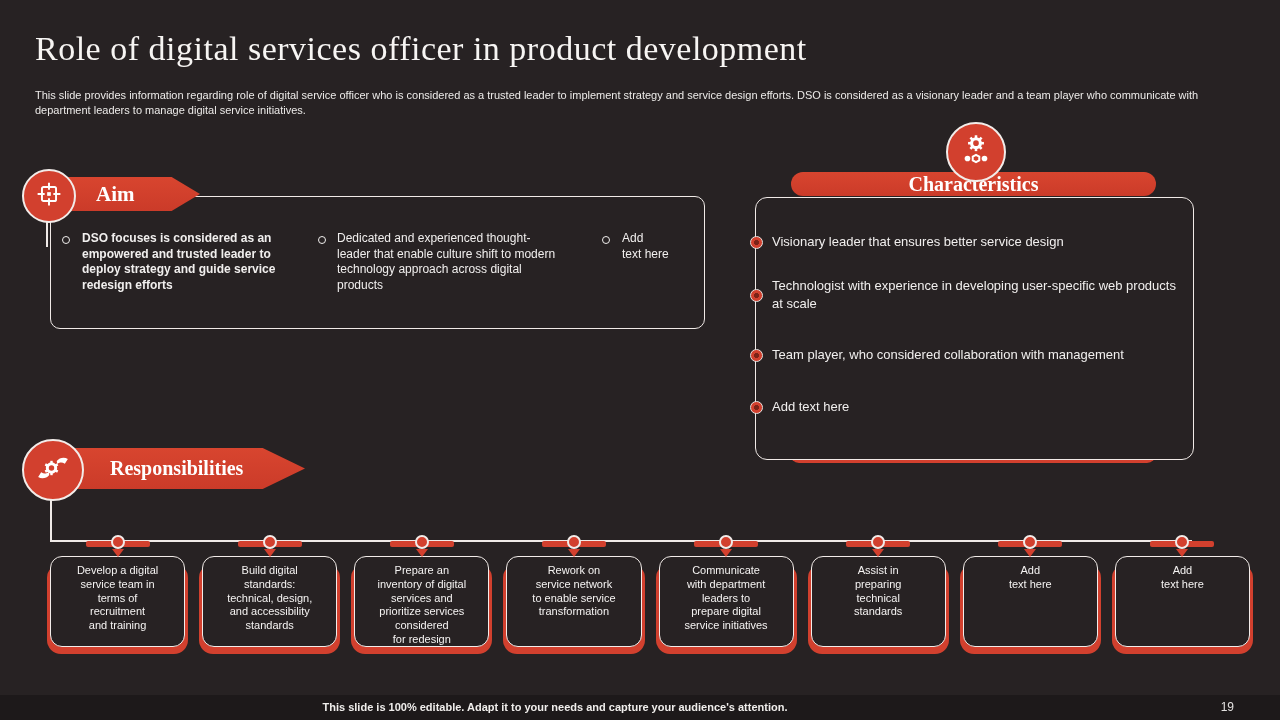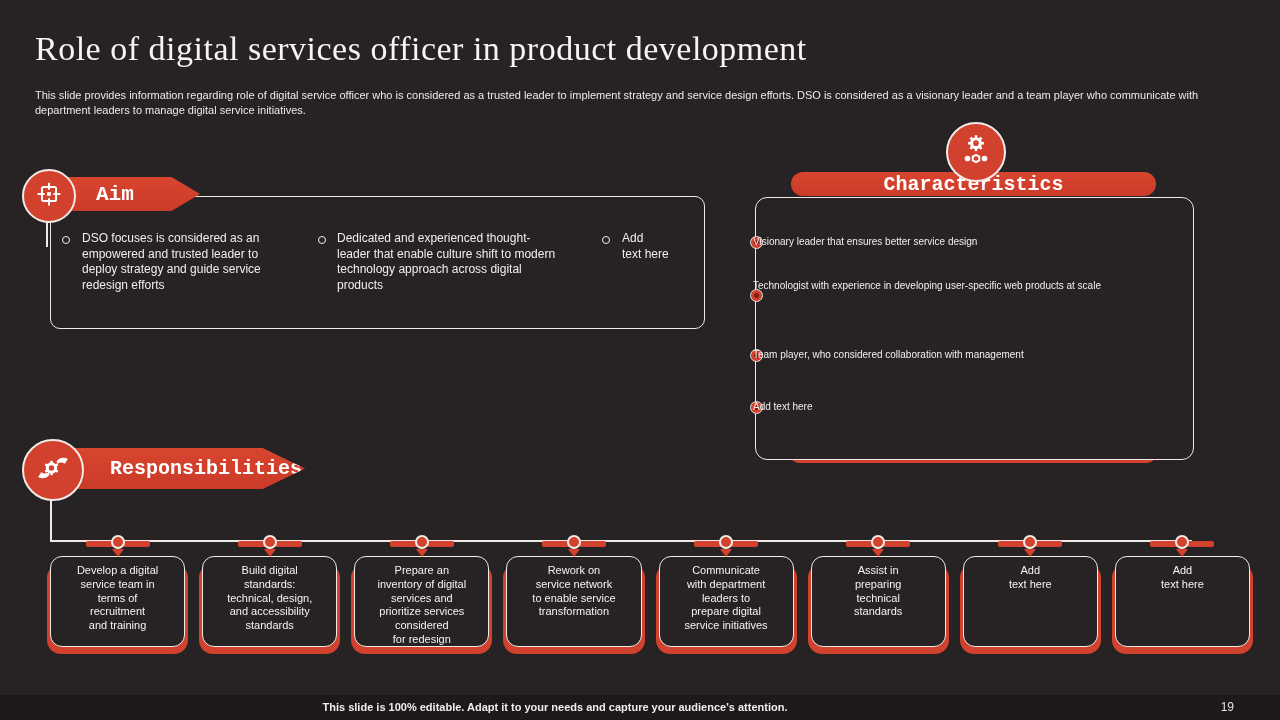--- a/index.html
+++ b/index.html
@@ -9,41 +9,41 @@
   
   .title{position:absolute;left:35px;top:30px;width:1100px;margin:0;
     font-family:"Liberation Serif",serif;font-weight:400;font-size:34px;letter-spacing:.5px;color:#f7f5f3;}
   .subtitle{position:absolute;left:35px;top:88px;width:1180px;margin:0;
     font-size:11px;line-height:15px;color:#eceae8;}
 
   
   .circle-badge{position:absolute;border-radius:50%;background:#d2402e;border:2px solid #f2ece9;
     display:flex;align-items:center;justify-content:center;z-index:6;}
   .banner{position:absolute;background:linear-gradient(#d8452f,#cb3b29);color:#fff;
-    font-family:Liberation Mono, monospace;font-weight:700;display:flex;align-items:center;z-index:4;}
+    font-family:Liberation Serif, serif;font-weight:700;display:flex;align-items:center;z-index:4;}
   .banner.pennant{clip-path:polygon(0 0,80% 0,100% 50%,80% 100%,0 100%);}
   .panel{position:absolute;background:#272223;border:1.5px solid #f0eae7;z-index:2;}
   .wline{position:absolute;background:#f0eae7;z-index:1;}
 
   
   .aim-circle{left:22px;top:169px;width:50px;height:50px;}
   .aim-banner{left:58px;top:177px;width:142px;height:34px;font-size:21px;padding-left:38px;box-sizing:border-box;}
   .aim-panel{left:50px;top:196px;width:653px;height:131px;border-radius:10px;}
   .obullet{position:absolute;width:6px;height:6px;border:1.5px solid #f1efee;border-radius:50%;z-index:3;}
   .aim-text{position:absolute;font-size:12px;line-height:15.5px;color:#f1efee;z-index:3;white-space:pre-line;}
 
   
   .char-circle{left:946px;top:122px;width:56px;height:56px;}
   .char-banner{left:791px;top:172px;width:365px;height:24px;border-radius:20px;justify-content:center;font-size:20px;}
   .char-panel{left:755px;top:197px;width:437px;height:261px;border-radius:12px;}
   .char-bottom-pill{position:absolute;left:790px;top:444px;width:366px;height:19px;border-radius:9px;
     background:#d2402e;z-index:1;}
   .cmarker{position:absolute;left:750px;width:11px;height:11px;border-radius:50%;
     background:radial-gradient(circle,#7c2318 0 34%,#d2402e 35%);border:1px solid #e9e3e0;z-index:3;}
-  .char-text{position:absolute;left:753px;width:408px;font-size:10px;line-height:18px;color:#f1efee;z-index:3;}
+  .char-text{position:absolute;left:772px;width:408px;font-size:13px;line-height:18px;color:#f1efee;z-index:3;}
 
   
   .resp-circle{left:22px;top:439px;width:58px;height:58px;}
   .resp-banner{left:70px;top:448px;width:235px;height:41px;font-size:20px;padding-left:40px;box-sizing:border-box;
     clip-path:polygon(0 0,82% 0,100% 50%,82% 100%,0 100%);}
   .resp-row{position:absolute;left:50px;top:556px;width:1200px;height:91px;display:flex;gap:17px;z-index:2;}
   .rcell{position:relative;flex:1;height:91px;border-radius:18px;}
   .rshadow{position:absolute;left:-3px;right:-3px;top:8px;bottom:-7px;background:#d2402e;border-radius:14px;z-index:1;}
   .rbox{position:relative;height:100%;box-sizing:border-box;border:1.5px solid #f2ece9;border-radius:12px;
     background:#272223;z-index:2;display:flex;justify-content:center;padding:7px 4px 0 4px;
@@ -80,21 +80,21 @@
         <g stroke="#fff" stroke-width="1.8" fill="none">
           <rect x="5.5" y="5.5" width="13" height="13" rx="1.5"></rect>
           <path d="M12 1.5 V8 M12 16 V22.5 M1.5 12 H8 M16 12 H22.5"></path>
         </g>
         <rect x="10.3" y="10.3" width="3.4" height="3.4" fill="#fff"></rect>
       </svg>
     </span>
   </div>
 
   <span class="obullet" style="left:62px;top:236px;"></span>
-  <div class="aim-text" style="left:82px;top:231px;width:200px;">DSO focuses is considered as an empowered and trusted leader to deploy strategy and guide service redesign efforts</div>
+  <div class="aim-text" style="left:82px;top:231px;width:200px;font-weight:bold;">DSO focuses is considered as an empowered and trusted leader to deploy strategy and guide service redesign efforts</div>
 
   <span class="obullet" style="left:318px;top:236px;"></span>
   <div class="aim-text" style="left:337px;top:231px;width:224px;">Dedicated and experienced thought-leader that enable culture shift to modern technology approach across digital products</div>
 
   <span class="obullet" style="left:602px;top:236px;"></span>
   <div class="aim-text" style="left:622px;top:231px;width:70px;">Add
 text here</div>
 
   <div class="char-bottom-pill"></div>
   <div class="panel char-panel"></div>

